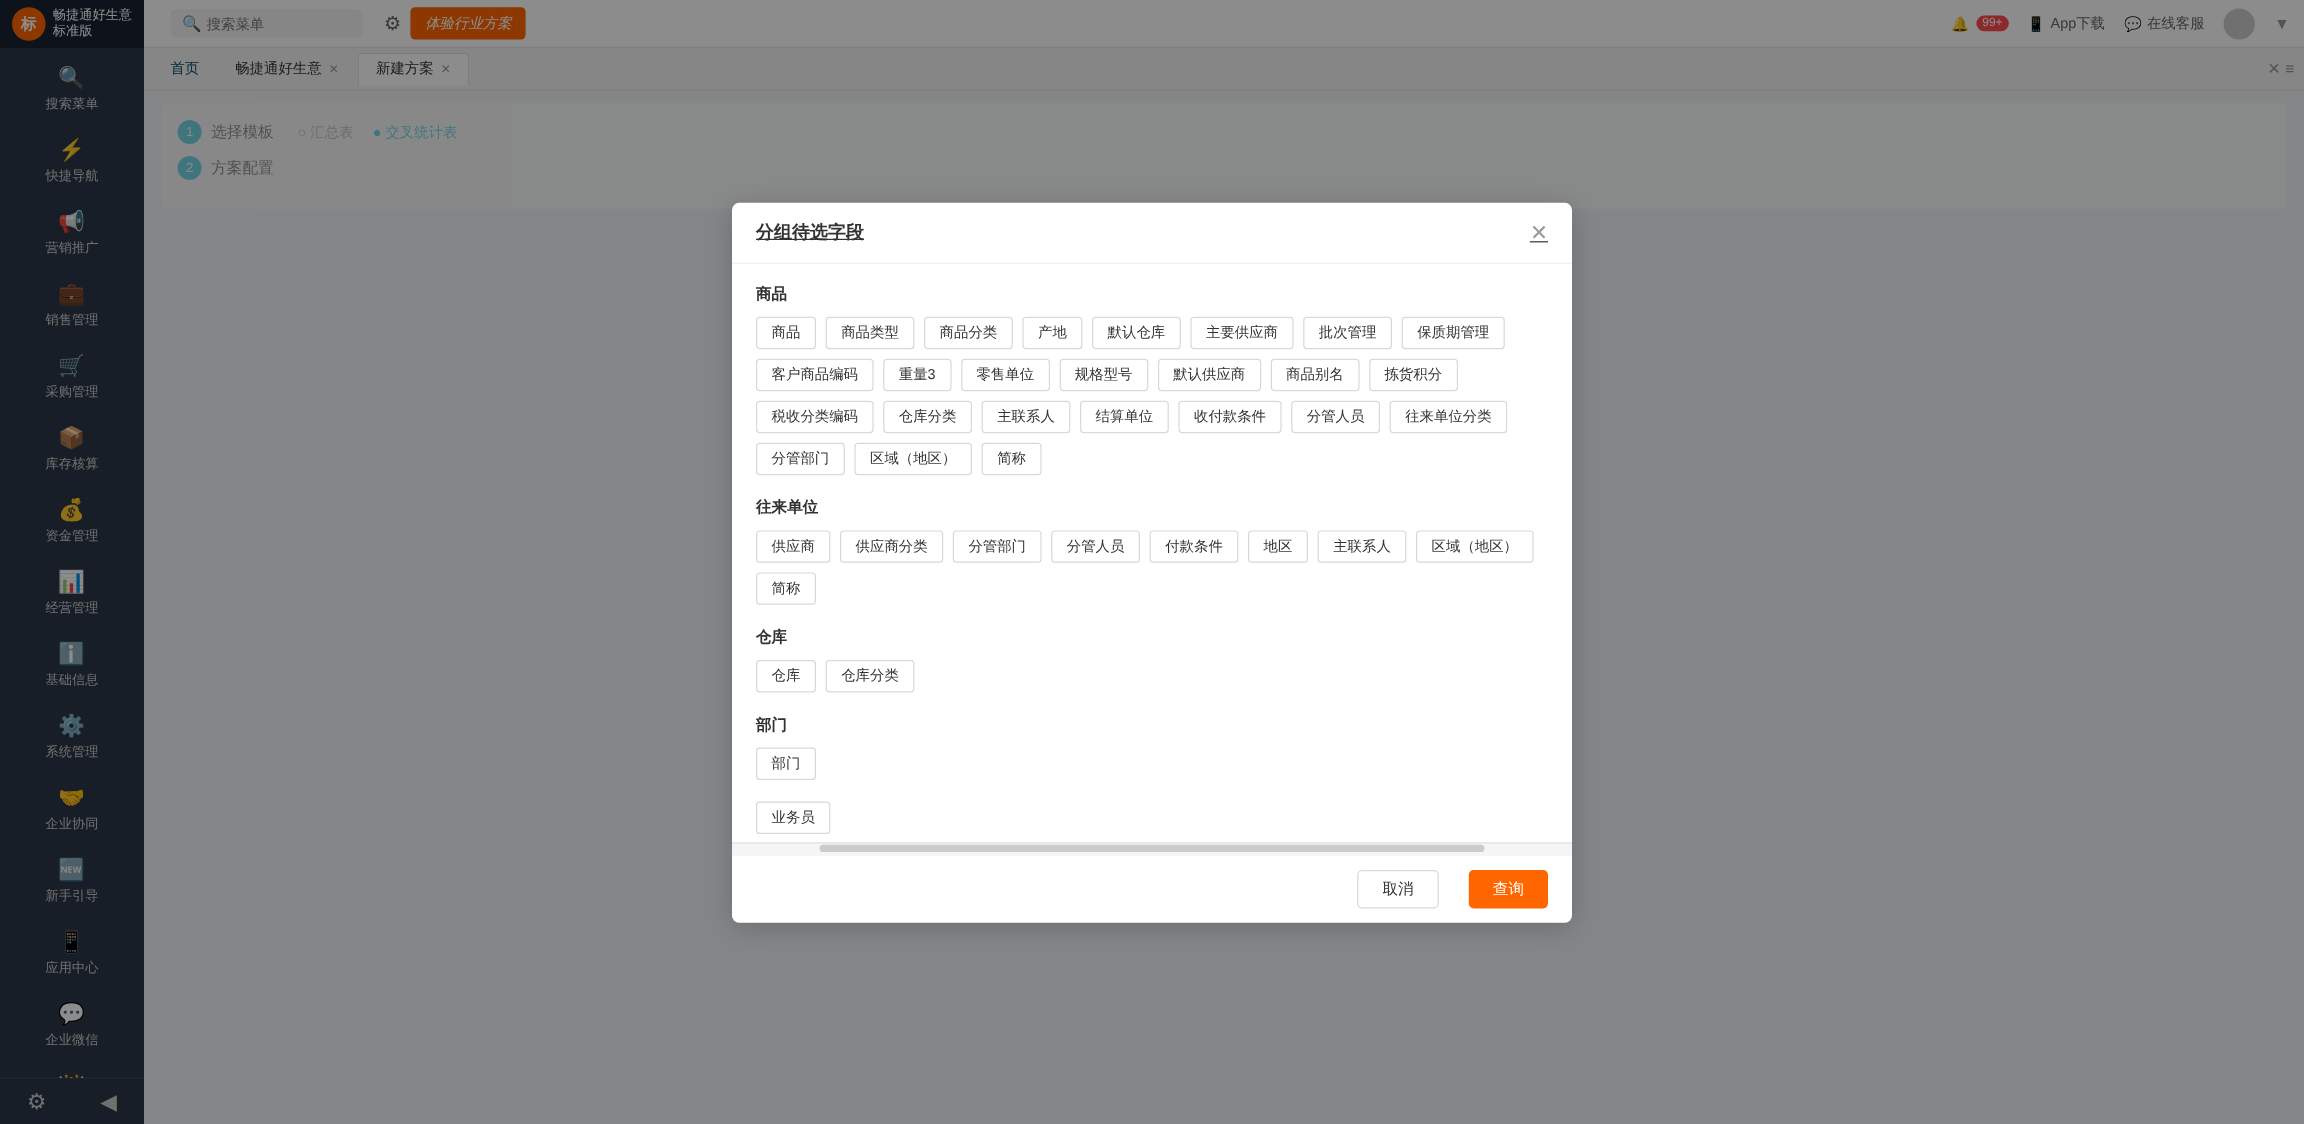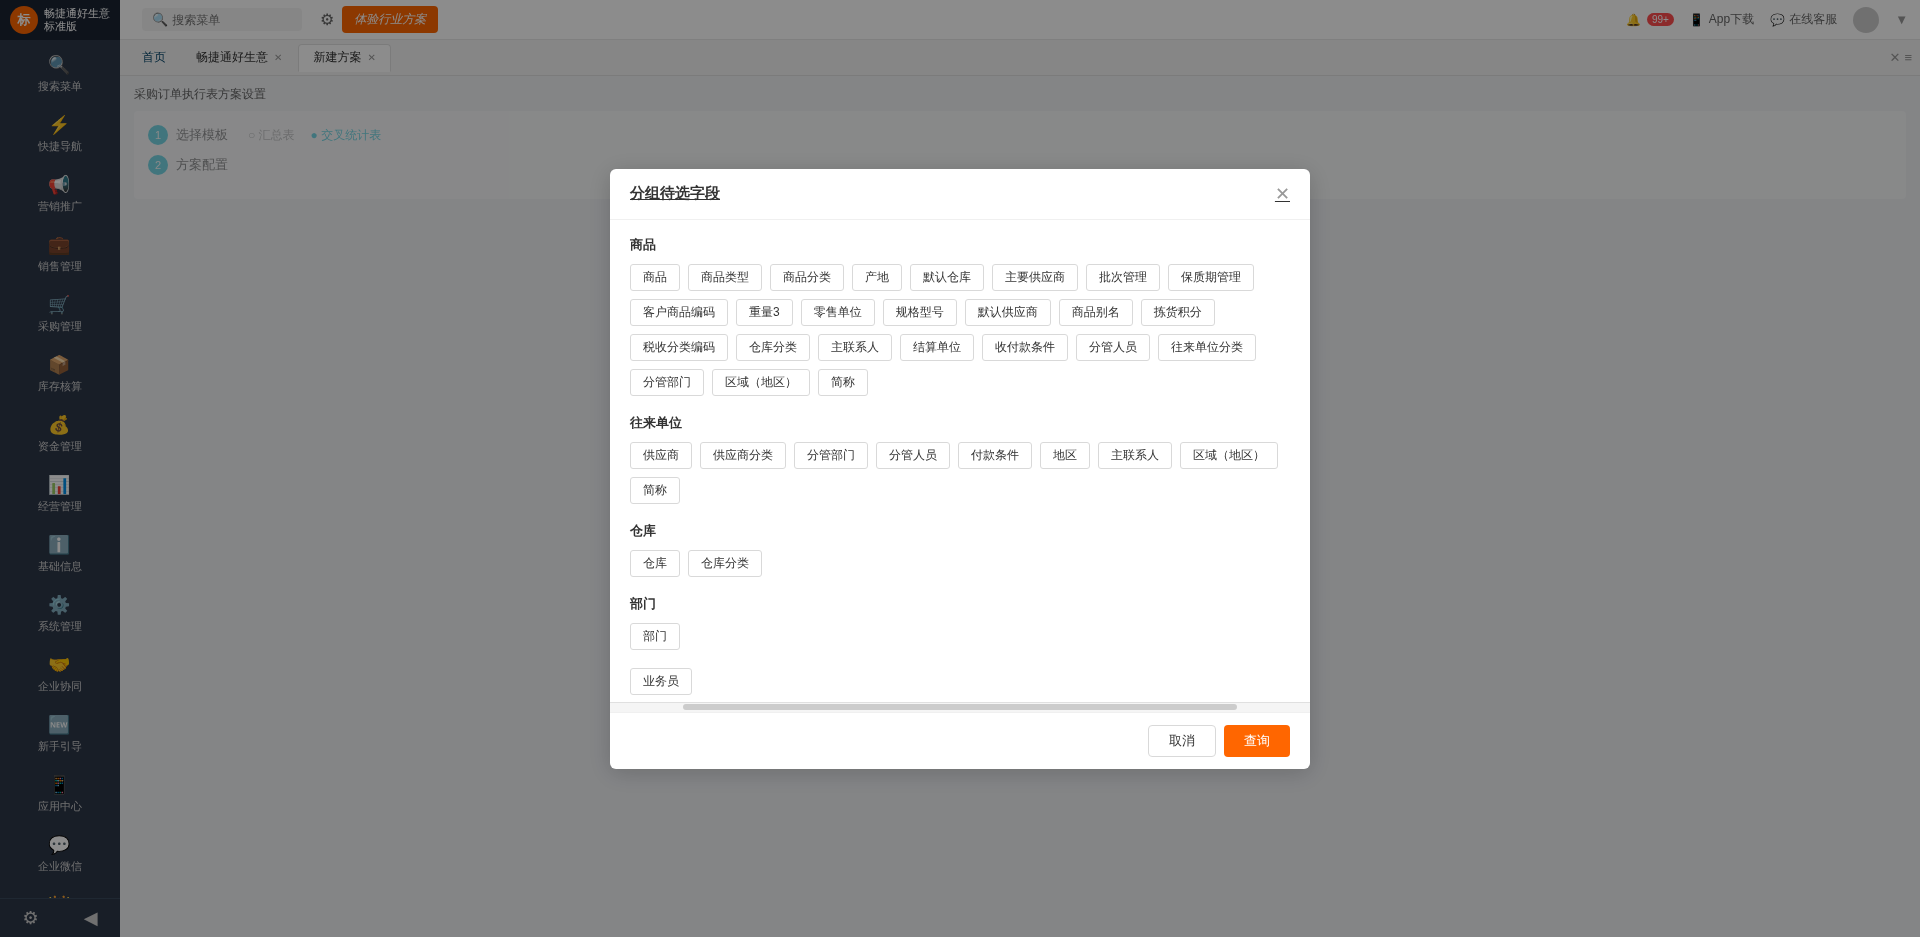--- a/index.html
+++ b/index.html
@@ -184,21 +184,21 @@
     .modal-title { font-size: 15px; font-weight: bold; color: #333; }
     .modal-close { cursor: pointer; font-size: 18px; color: #999; }
     .modal-body {
       flex: 1;
       overflow-y: auto;
       padding: 16px 20px;
     }
     .modal-footer {
       display: flex;
       justify-content: flex-end;
-      gap: 8px;
+      gap: 25px;
       padding: 12px 20px;
       border-top: 1px solid #f0f0f0;
       flex-shrink: 0;
     }
 
     
     .field-group { margin-bottom: 18px; }
     .field-group-title {
       font-size: 13px;
       font-weight: bold;
@@ -378,21 +378,20 @@
   </div>
   <div class="tab-item active">
     <span>新建方案</span>
     <span class="tab-close">✕</span>
   </div>
   <span style="margin-left:auto;color:#999;cursor:pointer;">✕</span>
   <span style="color:#999;cursor:pointer;margin-left:4px;">≡</span>
 </div>
 
 <div class="main-content">
-  <div class="breadcrumb">采购订单执行表方案设置</div>
   <div class="settings-area">
     <div class="step-row">
       <div class="step-badge">1</div>
       <span>选择模板</span>
       <span style="margin-left:20px;color:#999;font-size:12px;">○ <span>汇总表</span></span>
       <span style="margin-left:16px;color:#00bcd4;font-size:12px;">● <span>交叉统计表</span></span>
     </div>
     <div class="step-row">
       <div class="step-badge">2</div>
       <span>方案配置</span>

